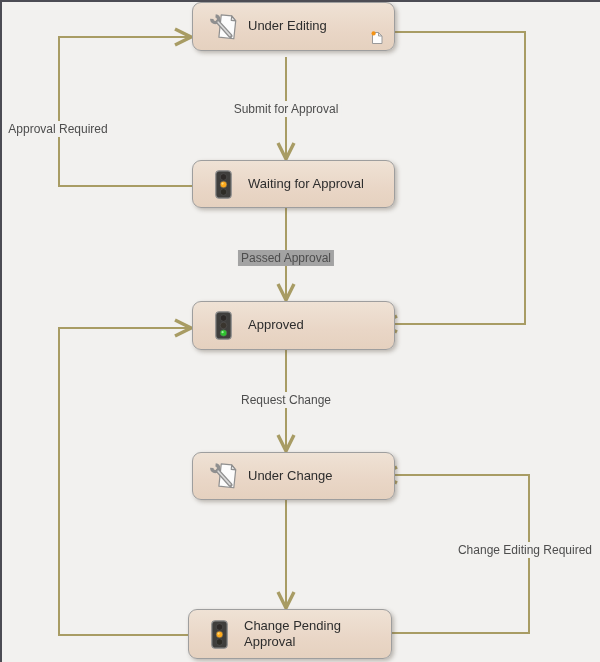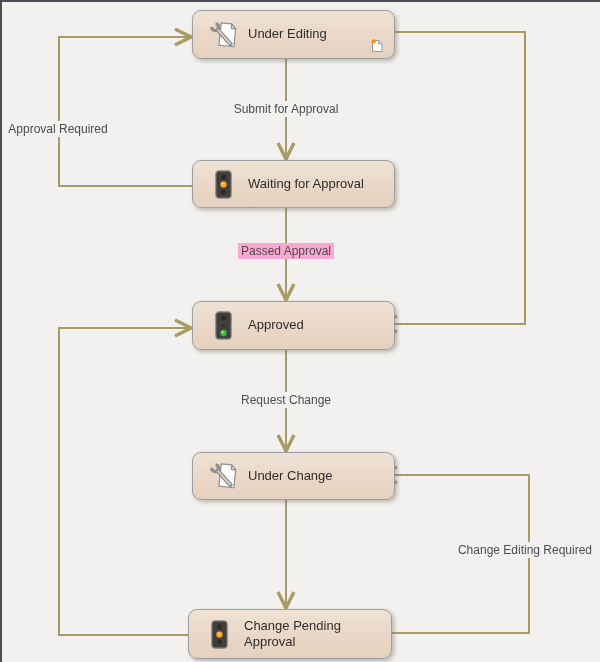--- a/index.html
+++ b/index.html
@@ -34,25 +34,25 @@
       <polyline points="378,30 523,30 523,322 379,322" fill="none" stroke="#a89c64" stroke-width="2" marker-end="url(#arrow-chevron)"></polyline>
       <polyline points="284,204 284,298" fill="none" stroke="#a89c64" stroke-width="2" marker-end="url(#arrow-chevron)"></polyline>
       <polyline points="284,346 284,449" fill="none" stroke="#a89c64" stroke-width="2" marker-end="url(#arrow-chevron)"></polyline>
       <polyline points="284,496 284,606" fill="none" stroke="#a89c64" stroke-width="2" marker-end="url(#arrow-chevron)"></polyline>
       <polyline points="375,631 527,631 527,473 379,473" fill="none" stroke="#a89c64" stroke-width="2" marker-end="url(#arrow-chevron)"></polyline>
       <polyline points="186,633 57,633 57,326 189,326" fill="none" stroke="#a89c64" stroke-width="2" marker-end="url(#arrow-chevron)"></polyline>
     </svg>
 
   <div class="edge-label" style="left: 284px; top: 107px; background: rgb(242, 241, 239); color: rgb(77, 77, 77);">Submit for Approval</div>
   <div class="edge-label" style="left: 56px; top: 127px; background: rgb(242, 241, 239); color: rgb(77, 77, 77);">Approval Required</div>
-  <div class="edge-label" style="left: 284px; top: 249px; background: #f9a8d4; color: rgb(77, 77, 77);">Passed Approval</div>
+  <div class="edge-label" style="left: 284px; top: 256px; background: #a3a3a3; color: rgb(77, 77, 77);">Passed Approval</div>
   <div class="edge-label" style="left: 284px; top: 398px; background: rgb(242, 241, 239); color: rgb(77, 77, 77);">Request Change</div>
   <div class="edge-label" style="left: 523px; top: 548px; background: rgb(242, 241, 239); color: rgb(77, 77, 77); text-align: center;">Change Editing Required</div>
 
-  <div class="node" style="left: 190px; top: 8px; width: 188px; height: 47px; border-color: rgb(158, 158, 158);">
+  <div class="node" style="left: 190px; top: 0; width: 188px; height: 47px; border-color: rgb(158, 158, 158);">
     <span class="node-icon">
         <svg width="31" height="30" viewBox="0 0 31 30">
    <g transform="rotate(6 19 15)">
     <path d="M12 3.5 h10.5 l4.5 4.5 v18 H12 Z" fill="#fcfcfc" stroke="#8f8f8f" stroke-width="1.2" stroke-linejoin="round"></path>
     <path d="M22.5 3.5 v4.5 h4.5 Z" fill="#e2e2e2" stroke="#8f8f8f" stroke-width="1.1" stroke-linejoin="round"></path>
    </g>
    <circle cx="7.2" cy="7.2" r="3.4" fill="none" stroke="#8f8f8f" stroke-width="3.4" stroke-dasharray="10.7 5.3 22 0"></circle>
    <line x1="9.8" y1="9.8" x2="22.5" y2="24" stroke="#8f8f8f" stroke-width="4.2" stroke-linecap="round"></line>
    <line x1="10.2" y1="10.2" x2="22" y2="23.4" stroke="#d9d9d9" stroke-width="1.6" stroke-linecap="round"></line>
   </svg>

